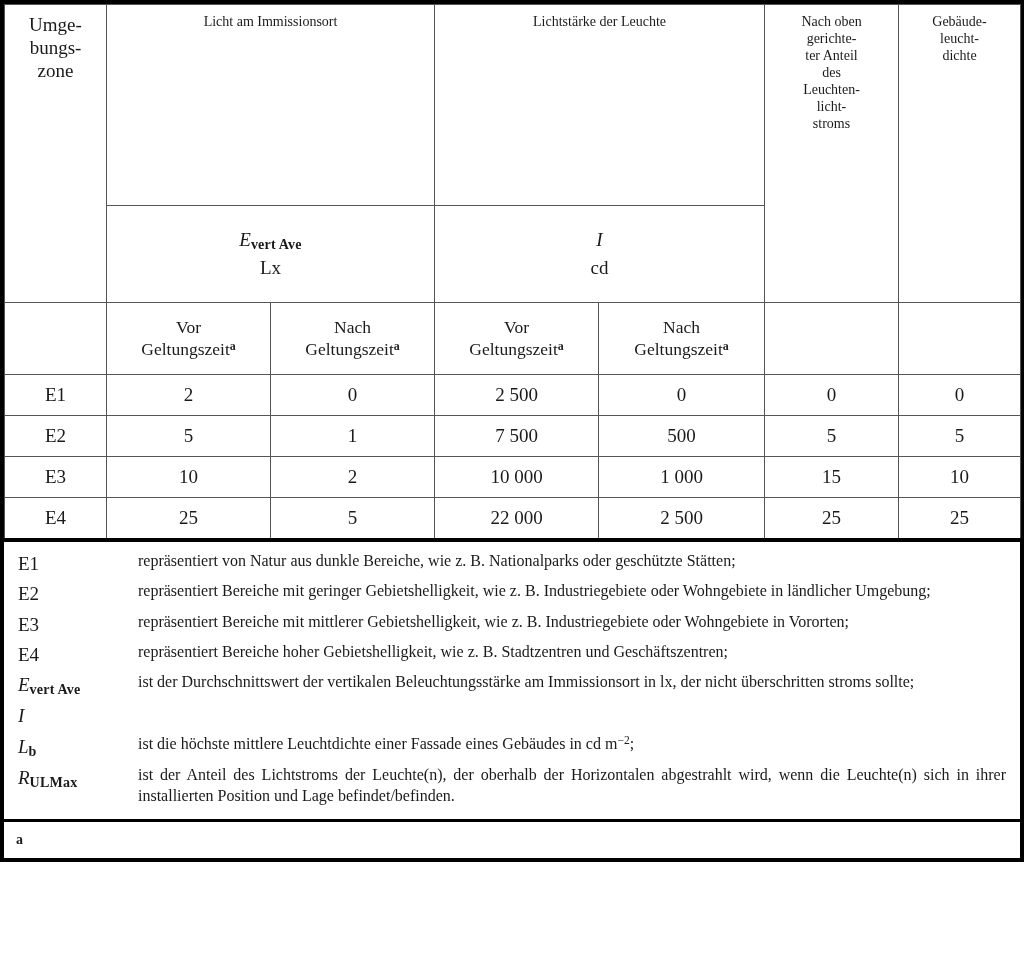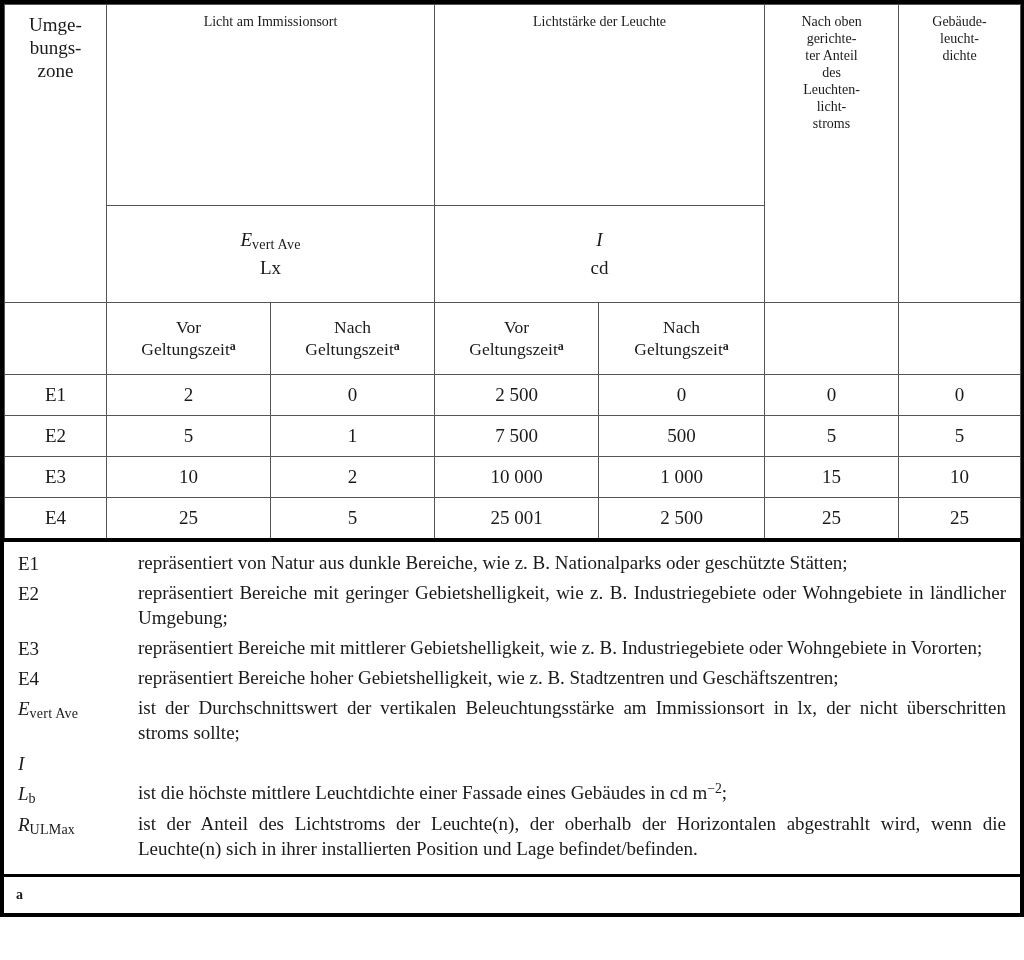--- a/index.html
+++ b/index.html
@@ -92,21 +92,21 @@
     border-bottom: 0;
   }
 
   
   .mi {
     font-style: italic;
     font-family: "Liberation Serif", "DejaVu Serif", serif;
   }
   .msub {
     font-style: normal;
-    font-weight: normal;
+    font-weight: bold;
     font-size: 0.74em;
     vertical-align: -0.22em;
     letter-spacing: 0.2px;
   }
   .sup-a {
     font-size: 0.68em;
     vertical-align: 0.42em;
     font-weight: bold;
     line-height: 0;
   }
@@ -132,21 +132,21 @@
   }
   .def-term {
     width: 120px;
     flex: 0 0 120px;
     font-size: 19px;
     line-height: 1.28;
     padding-top: 1px;
   }
   .def-text {
     flex: 1 1 auto;
-    font-size: 19px;
+    font-size: 16px;
     line-height: 1.30;
     text-align: justify;
     text-justify: inter-word;
     hyphens: none;
   }
 
   
   .footnote-block {
     border: 4px solid #000000;
     border-top: 3px solid #000000;
@@ -276,21 +276,21 @@
           <td class="data-cell">2</td>
           <td class="data-cell">10 000</td>
           <td class="data-cell">1 000</td>
           <td class="data-cell">15</td>
           <td class="data-cell">10</td>
         </tr>
         <tr class="data-row">
           <td class="data-cell">E4</td>
           <td class="data-cell">25</td>
           <td class="data-cell">5</td>
-          <td class="data-cell">25 001</td>
+          <td class="data-cell">22 000</td>
           <td class="data-cell">2 500</td>
           <td class="data-cell">25</td>
           <td class="data-cell">25</td>
         </tr>
       </tbody>
     </table>
   </div>
 
   <div class="defs-block">
 

